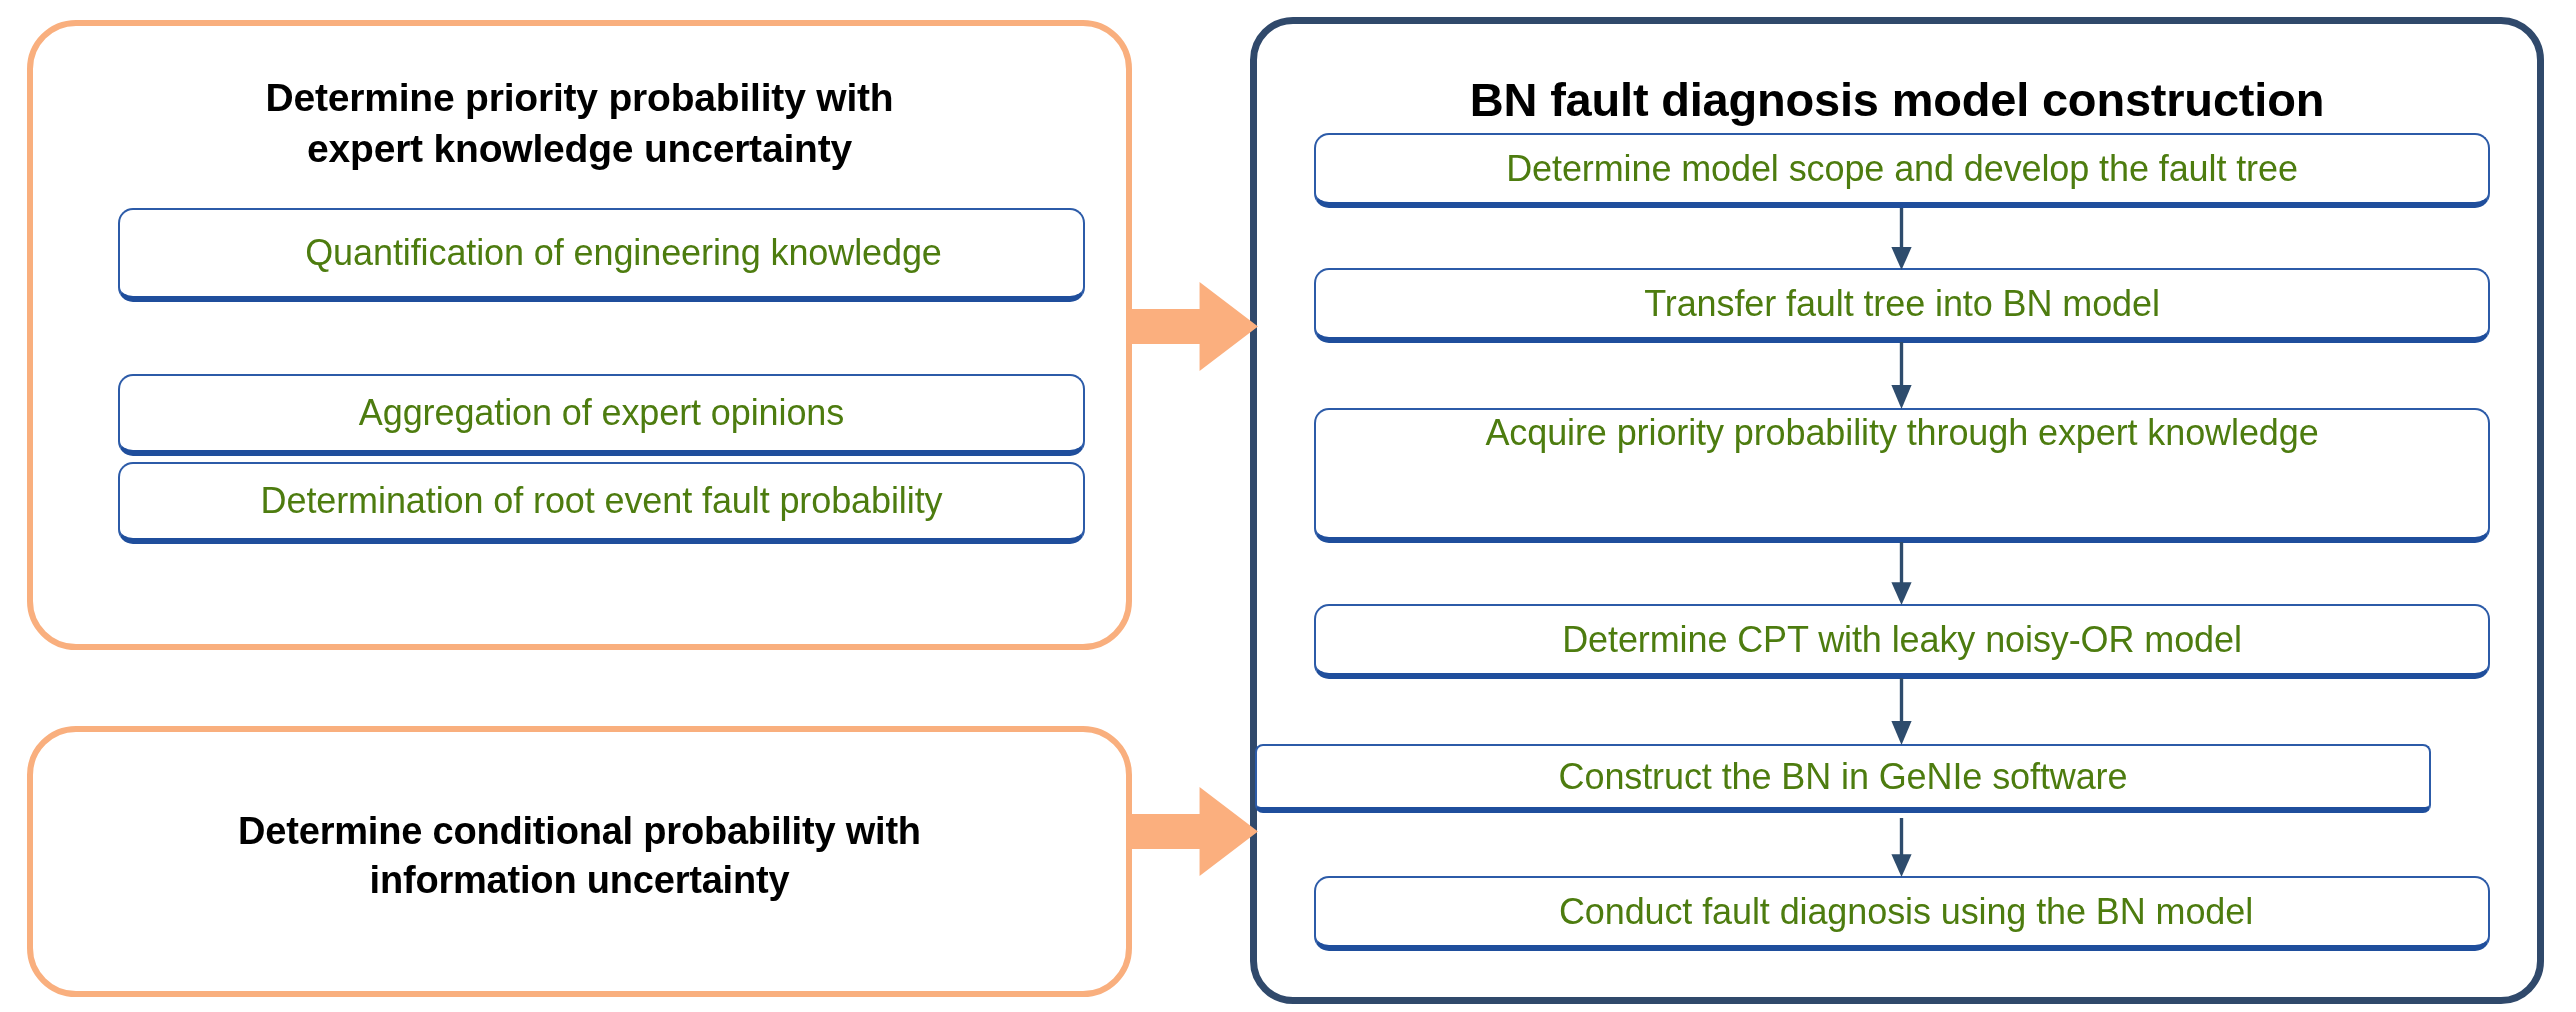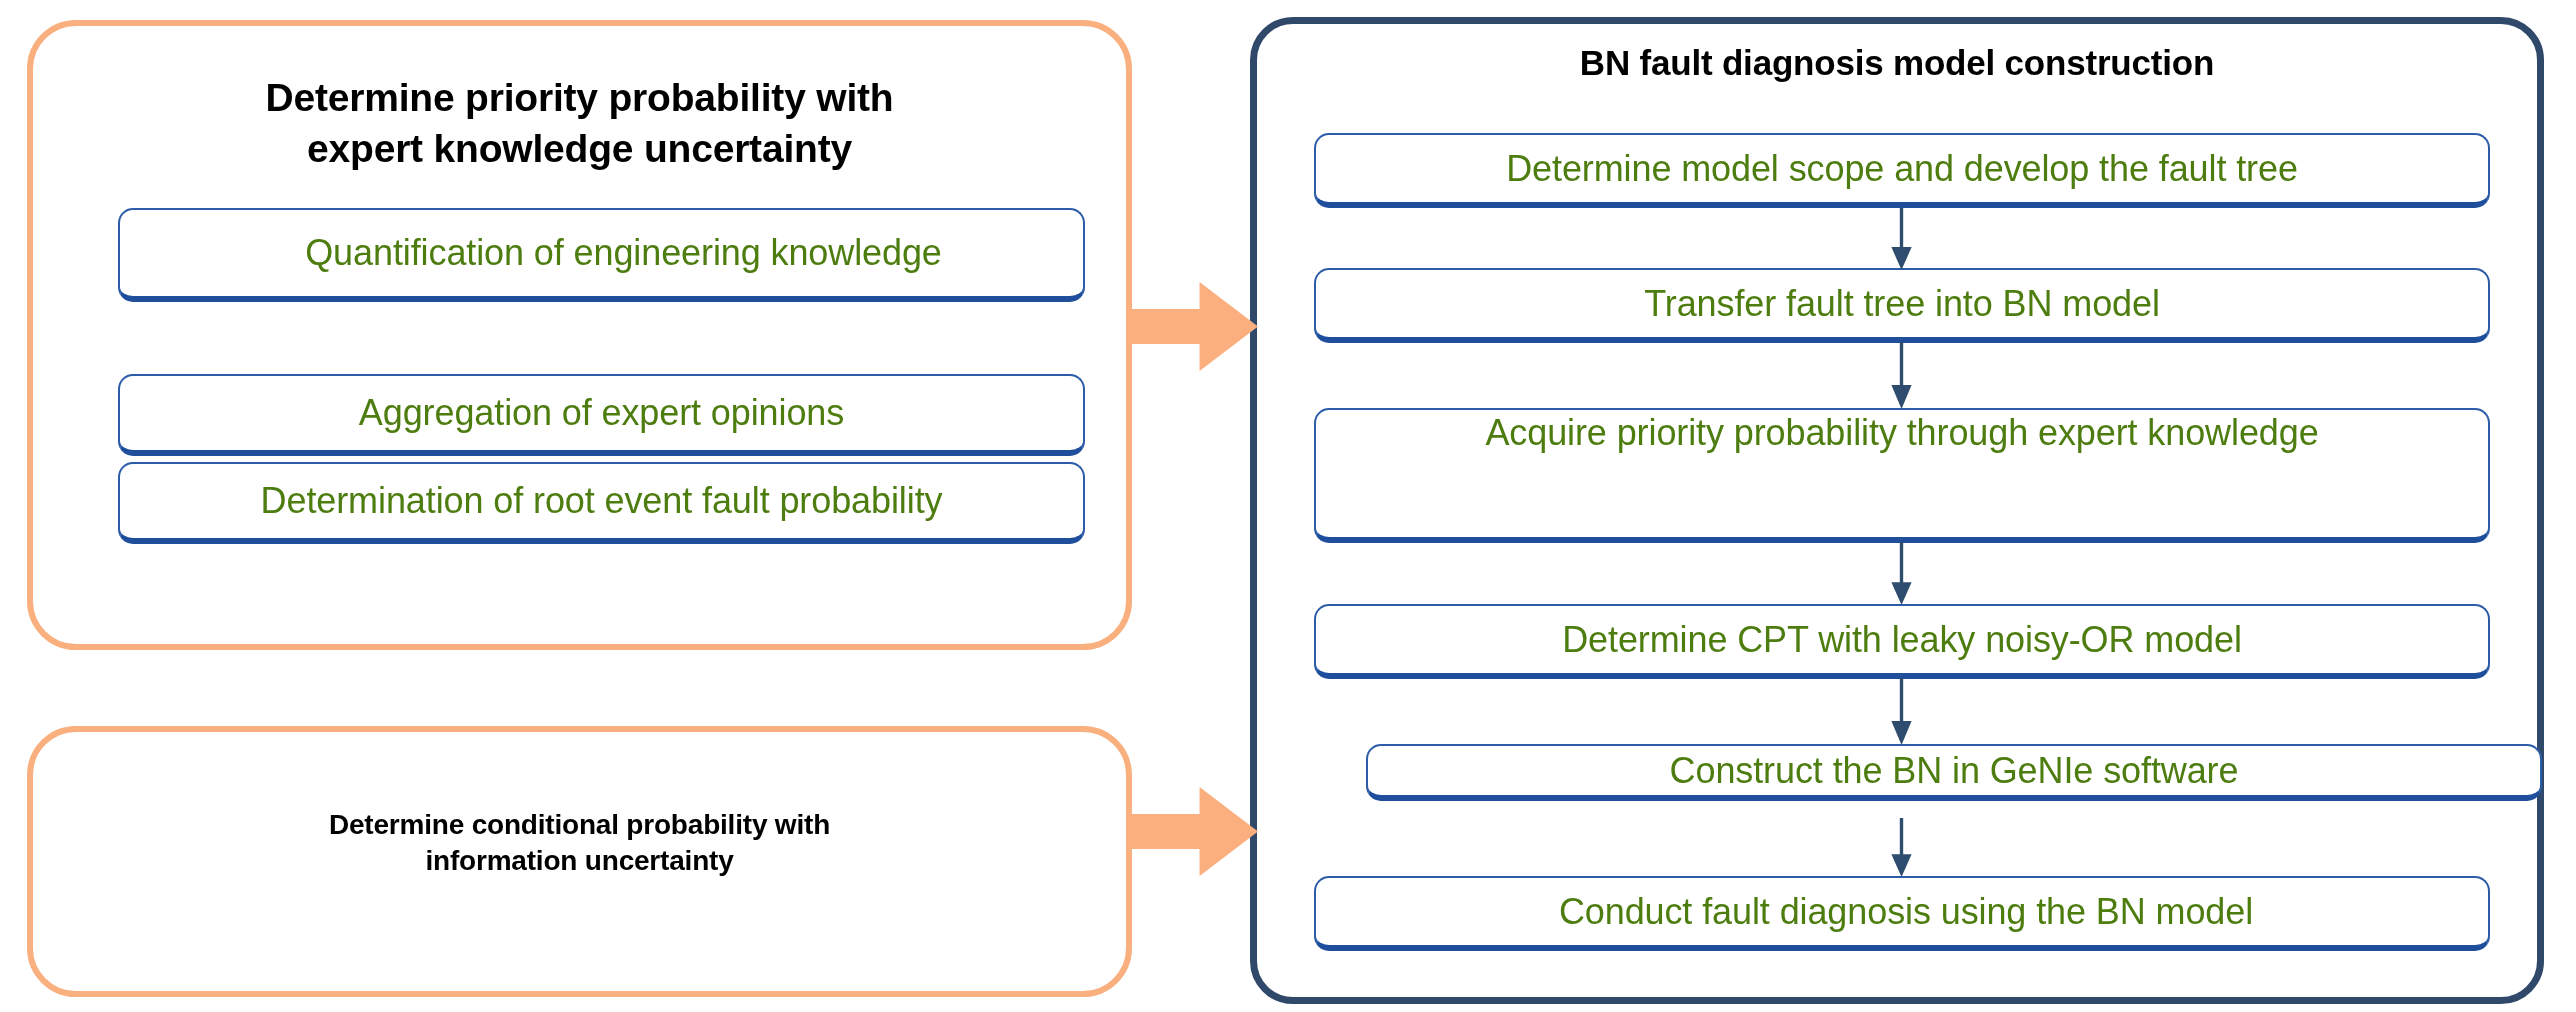--- a/index.html
+++ b/index.html
@@ -51,26 +51,26 @@
     letter-spacing: -0.2px;
     line-height: 1.30;
   }
   #heading-left-top {
     top: 47px;
     font-size: 39px;
     padding: 0 108px;
   }
   #heading-left-bottom {
     top: 75px;
-    font-size: 28px;
+    font-size: 38px;
     padding: 0 121px;
   }
   #heading-right {
-    top: 16px;
-    font-size: 35px;
+    top: 45px;
+    font-size: 47px;
   }
 
   
   .blue-box {
     position: absolute;
     box-sizing: border-box;
     background: #ffffff;
     border: 2.7px solid #2C5BA8;
     border-bottom: 6.7px solid #1F4E9C;
     border-radius: 15px;
@@ -91,21 +91,21 @@
   
   #lb-0 { left: 118px; top: 208px; width: 967px; height: 94px; padding-left: 44px; }
   #lb-1 { left: 118px; top: 342px; width: 967px; height: 82px; margin-top: 32px; }
   #lb-2 { left: 118px; top: 462px; width: 967px; height: 82px; }
 
   
   #rb-0 { left: 1314px; top: 133px;  width: 1176px; height: 75px; }
   #rb-1 { left: 1314px; top: 268px;  width: 1176px; height: 75px; }
   #rb-2 { left: 1314px; top: 408px;  width: 1176px; height: 135px; }
   #rb-3 { left: 1314px; top: 604px;  width: 1176px; height: 75px; }
-  #rb-4 { left: 1366px; top: 744px; width: 1176px; height: 57px; }
+  #rb-4 { left: 1255px; top: 744px; width: 1176px; height: 69px; border-radius: 8px; }
   #rb-5 { left: 1314px; top: 876px; width: 1176px; height: 75px; padding-left: 8px; }
 
   
   .v-arrow {
     position: absolute;
     width: 31px;
     pointer-events: none;
   }
   .v-arrow svg { display: block; width: 100%; height: 100%; }
 

